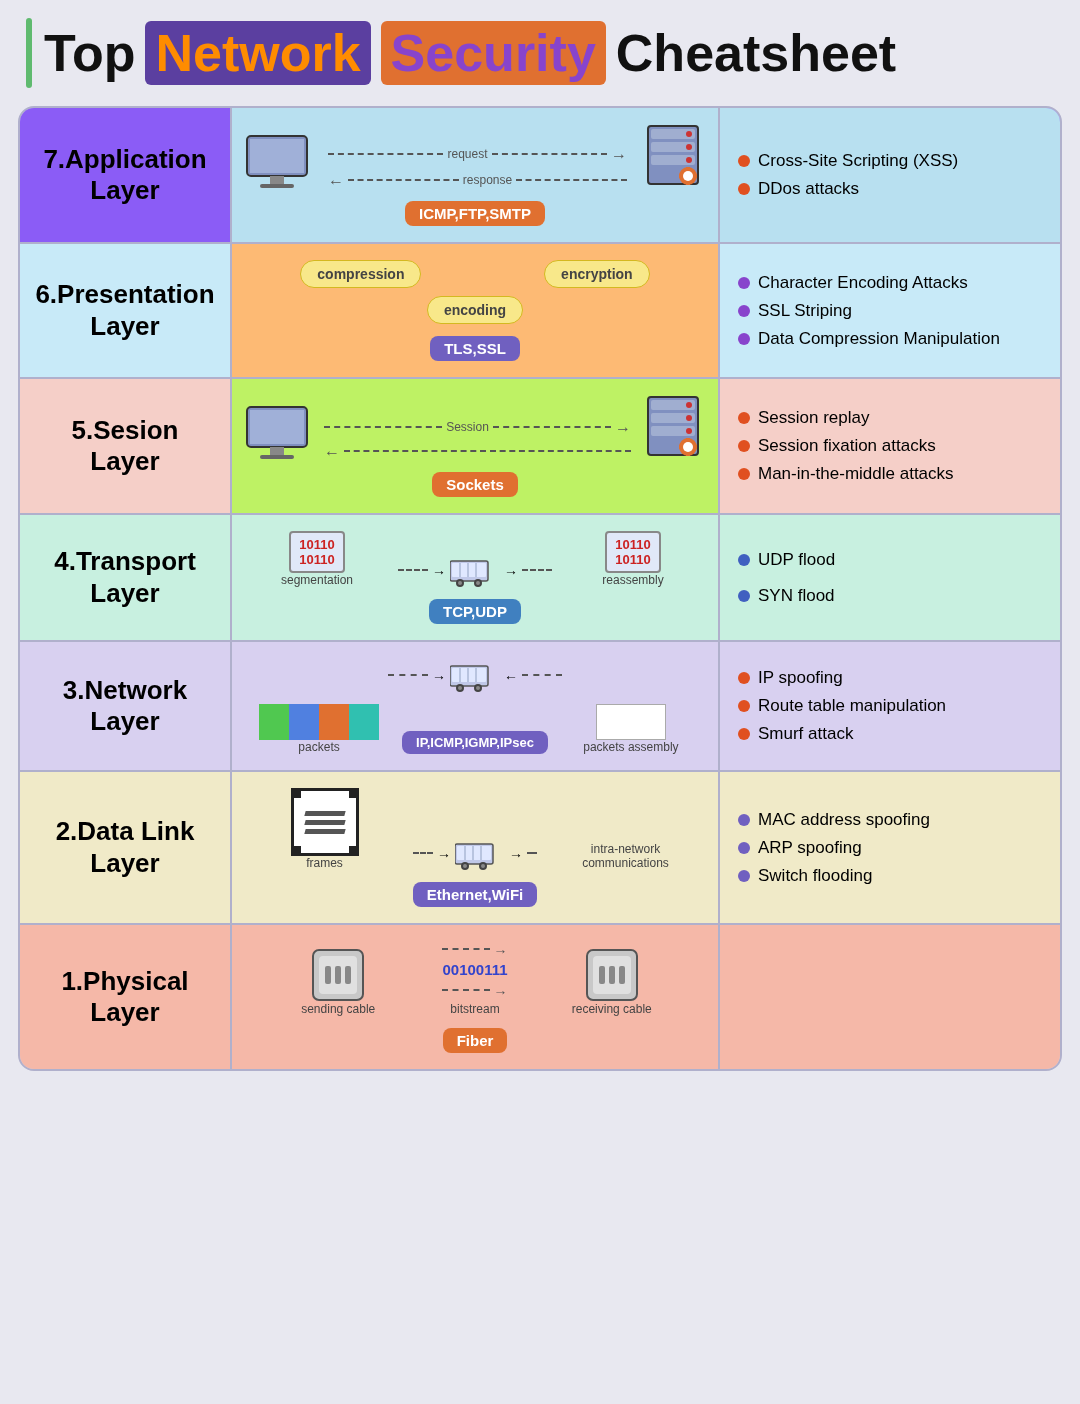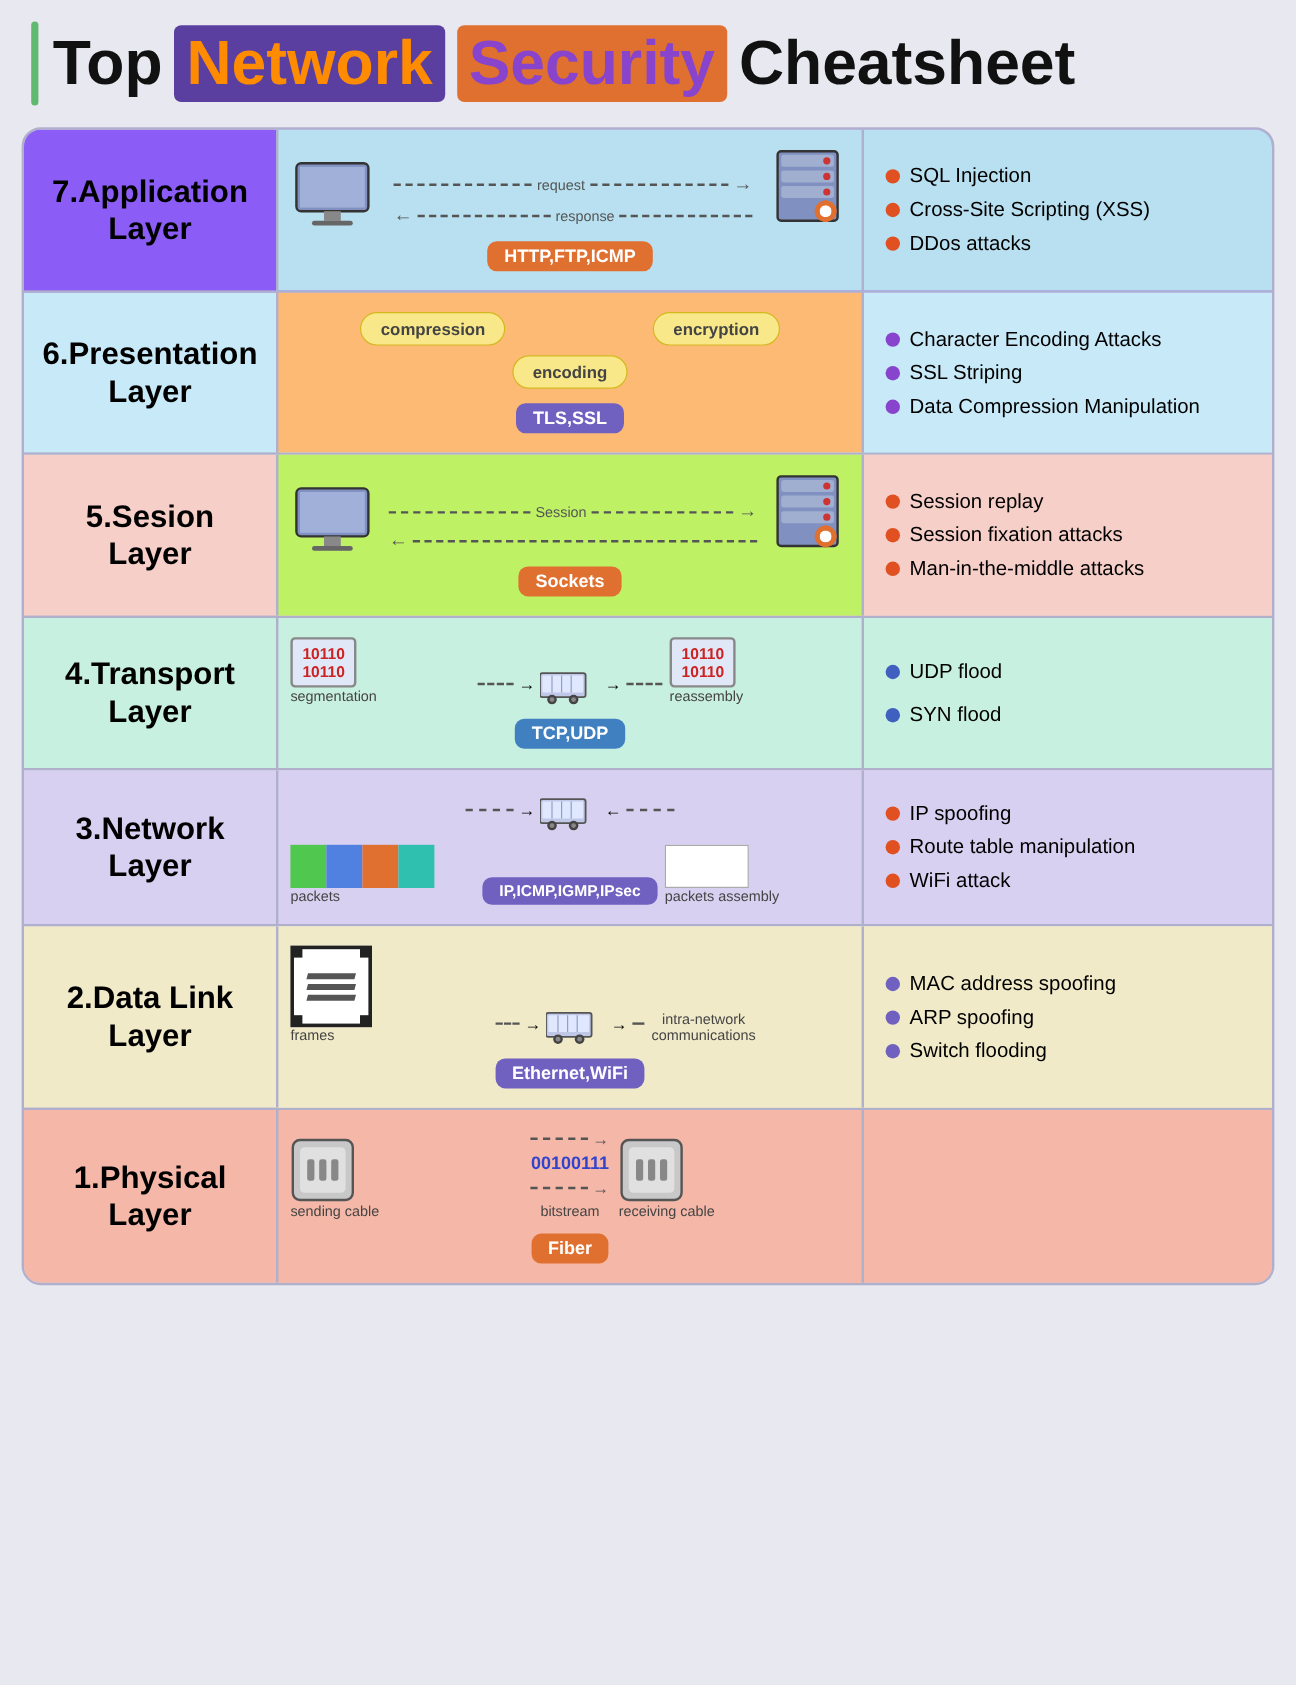--- a/index.html
+++ b/index.html
@@ -167,21 +167,21 @@
     
     .vis-row {
       display: flex;
       align-items: center;
       width: 100%;
       gap: 6px;
     }
     .vis-center {
       display: flex;
       flex-direction: column;
-      align-items: flex-start;
+      align-items: center;
       width: 100%;
     }
 
     .label-sm {
       font-size: 12px;
       color: #444;
       text-align: center;
     }
 
     
@@ -303,27 +303,23 @@
           <circle cx="46" cy="36" r="3" fill="#cc3333"></circle>
 
           <circle cx="45" cy="52" r="9" fill="#e07030"></circle>
           <circle cx="45" cy="52" r="5" fill="#fff"></circle>
           <rect x="43" y="43" width="4" height="4" fill="#e07030"></rect>
           <rect x="43" y="57" width="4" height="4" fill="#e07030"></rect>
           <rect x="36" y="50" width="4" height="4" fill="#e07030"></rect>
           <rect x="50" y="50" width="4" height="4" fill="#e07030"></rect>
         </svg>
       </div>
-      <span class="proto-badge badge-orange">HTTP,FTP,ICMP</span>
+      <span class="proto-badge badge-orange">ICMP,FTP,SMTP</span>
     </div>
     <div class="layer-threats" style="background:#b8e0f0;">
-      <div class="threat-item">
-        <div class="threat-dot" style="background:#e05020;"></div>
-        <span>SQL Injection</span>
-      </div>
       <div class="threat-item">
         <div class="threat-dot" style="background:#e05020;"></div>
         <span>Cross-Site Scripting (XSS)</span>
       </div>
       <div class="threat-item">
         <div class="threat-dot" style="background:#e05020;"></div>
         <span>DDos attacks</span>
       </div>
     </div>
   </div>
@@ -524,21 +520,21 @@
       <div class="threat-item">
         <div class="threat-dot" style="background:#e05020;"></div>
         <span>IP spoofing</span>
       </div>
       <div class="threat-item">
         <div class="threat-dot" style="background:#e05020;"></div>
         <span>Route table manipulation</span>
       </div>
       <div class="threat-item">
         <div class="threat-dot" style="background:#e05020;"></div>
-        <span>WiFi attack</span>
+        <span>Smurf attack</span>
       </div>
     </div>
   </div>
 
   <div class="layer-row row-data">
     <div class="layer-name">
       <span>2.Data Link<br>Layer</span>
     </div>
     <div class="layer-visual" style="background:#f0eac8;">
       <div class="vis-row" style="justify-content:space-around; align-items:flex-end;">

